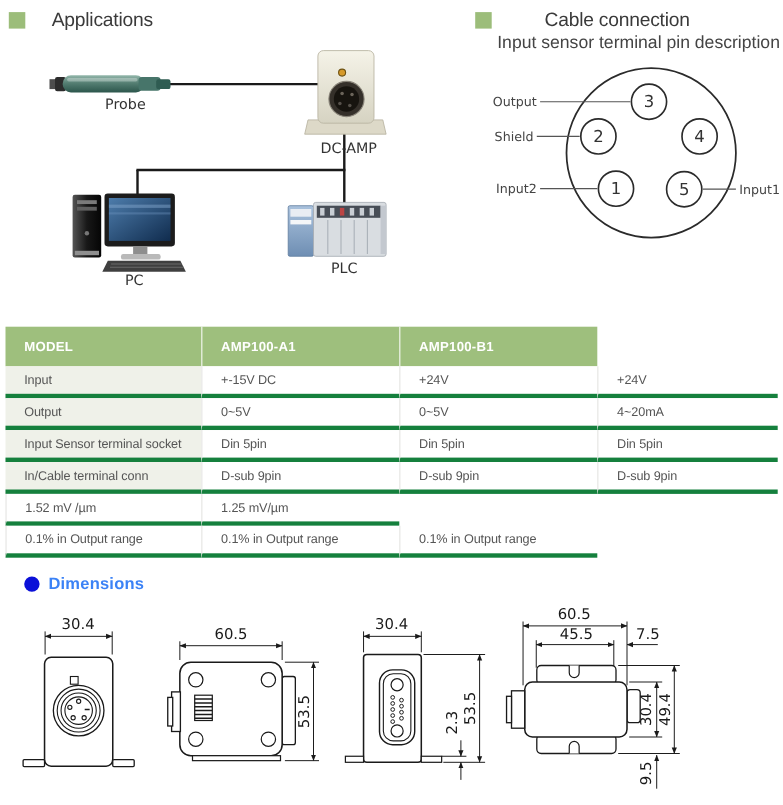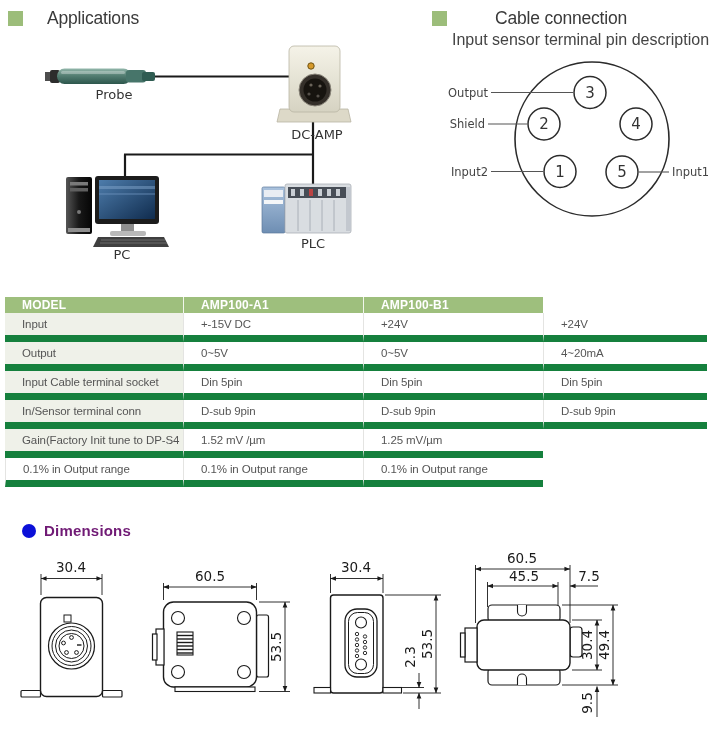--- a/index.html
+++ b/index.html
@@ -10,31 +10,31 @@
   }
   .abs{position:absolute;}
   
   .sec-head{position:absolute;display:flex;align-items:center;gap:8px;}
   .sq{width:15px;height:15px;background:#9cbd7a;display:inline-block;}
   .sec-title{font-size:17.5px;color:#3a3a3a;letter-spacing:-0.2px;}
   .subtitle{position:absolute;font-size:16px;color:#444;}
   
   .spec-table{position:absolute;left:5px;top:297px;width:702px;font-size:11.5px;color:#555;}
   .t-grid{display:grid;grid-template-columns:178px 180px 180px 164px;}
-  .th{height:16px;display:flex;align-items:center;background:#9ebf7d;color:#ffffff;
+  .th{height:36px;display:flex;align-items:center;background:#9ebf7d;color:#ffffff;
       font-weight:bold;font-size:12px;padding-left:17px;box-sizing:border-box;letter-spacing:0.2px;}
   .th + .th{border-left:1px solid rgba(255,255,255,0.85);}
   .td{height:29px;display:flex;align-items:center;padding-left:17px;box-sizing:border-box;
-      border-bottom:7px solid #15803d;background:#fff;letter-spacing:-0.1px;}
+      border-bottom:4px solid #15803d;background:#fff;letter-spacing:-0.1px;}
   .td.lbl{background:#eff1e9;}
   .td.val{border-left:1px solid #e4e4e2;}
   
   .dim-head{position:absolute;left:22px;top:522px;display:flex;align-items:center;gap:8px;}
   .dot{width:14px;height:14px;border-radius:50%;background:#0b10d8;}
-  .dim-title{font-size:15px;font-weight:bold;color:#701a75;letter-spacing:0.2px;}
+  .dim-title{font-size:15px;font-weight:bold;color:#3b82f6;letter-spacing:0.2px;}
   svg text{font-family:"DejaVu Sans","Liberation Sans",sans-serif;}
   .dimtxt{font-size:13.5px;fill:#1a1a1a;}
   .pinnum{font-size:15px;fill:#333;}
   .pinlab{font-size:11.5px;fill:#444;}
   .applab{font-size:13px;fill:#333;}
 </style>
 </head>
 <body>
 
 <div>
@@ -184,33 +184,32 @@
       <div class="td val">+24V</div>
       <div class="td val">+24V</div>
     </div>
     <div class="t-grid">
       <div class="td lbl">Output</div>
       <div class="td val">0~5V</div>
       <div class="td val">0~5V</div>
       <div class="td val">4~20mA</div>
     </div>
     <div class="t-grid">
-      <div class="td lbl">Input Cable terminal socket</div>
+      <div class="td lbl">Input Sensor terminal socket</div>
       <div class="td val">Din 5pin</div>
       <div class="td val">Din 5pin</div>
       <div class="td val">Din 5pin</div>
     </div>
     <div class="t-grid">
-      <div class="td lbl">In/Sensor terminal conn</div>
+      <div class="td lbl">In/Cable terminal conn</div>
       <div class="td val">D-sub 9pin</div>
       <div class="td val">D-sub 9pin</div>
       <div class="td val">D-sub 9pin</div>
     </div>
     <div class="t-grid">
-      <div class="td lbl">Gain(Factory Init tune to DP-S4</div>
       <div class="td val">1.52 mV /µm</div>
       <div class="td val">1.25 mV/µm</div>
     </div>
     <div class="t-grid">
       <div class="td val">0.1% in Output range</div>
       <div class="td val">0.1% in Output range</div>
       <div class="td val">0.1% in Output range</div>
     </div>
   </div>
 

